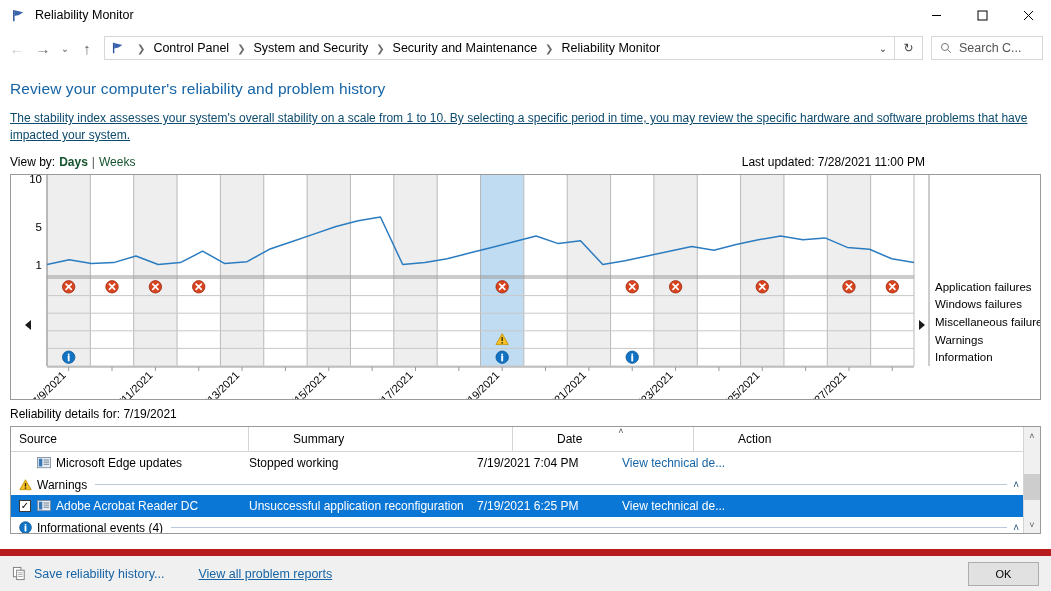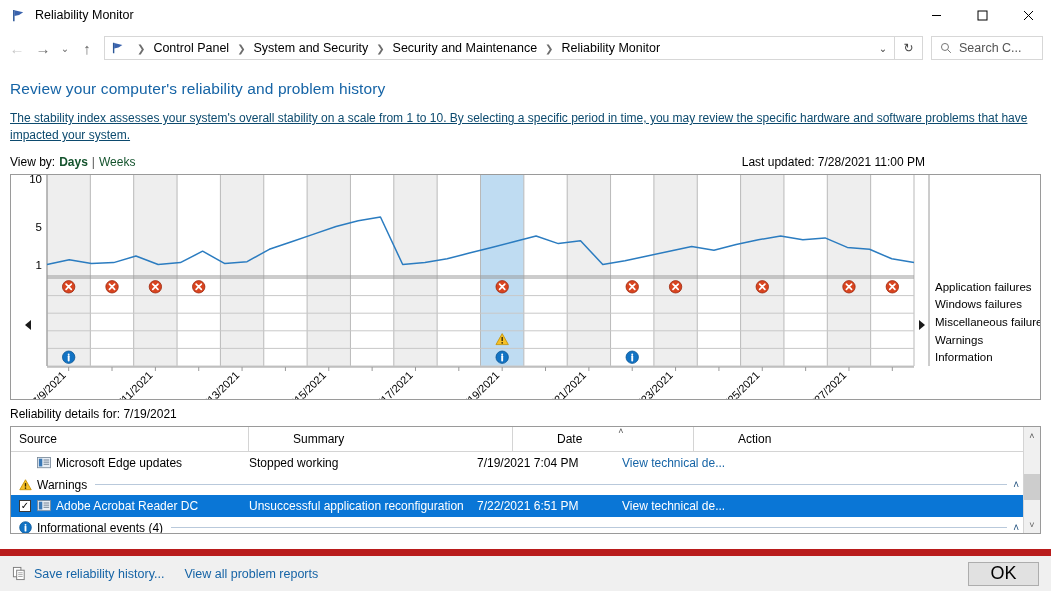--- a/index.html
+++ b/index.html
@@ -122,24 +122,24 @@
   #vspacer { flex:1; }
 
   
   #bottombar {
     position:absolute; left:0; bottom:0; width:1051px; height:42px;
     background:#f0f0f0; border-top:7px solid #b91c1c;
     display:flex; align-items:center; padding:0 12px;
   }
   #bottombar .blink { color:#1664a6; font-size:12.5px; }
   #save-icon { margin-right:7px; display:flex; }
-  #view-reports { margin-left:20px; }
+  #view-reports { margin-left:34px;text-decoration:underline; }
   #ok-button {
     margin-left:auto; width:71px; height:24px; background:#e1e1e1;
-    border:1px solid #adadad; font-family:inherit; font-size:18px; color:#000;
+    border:1px solid #adadad; font-family:inherit; font-size:11px; color:#000;
     display:flex; align-items:center; justify-content:center;
   }
 </style>
 </head>
 <body>
 
 <div id="titlebar">
   <span id="title-flag">
     <svg width="15" height="15" viewBox="0 0 16 16">
       <path d="M3 2 L3 14" stroke="#2b5797" stroke-width="1.6" fill="none"></path>
@@ -434,21 +434,21 @@
        <rect x="0.5" y="0.5" width="15" height="12" fill="#e8eef5" stroke="#7a8a9a" stroke-width="1"></rect>
        <rect x="2" y="2" width="4" height="9" fill="#3a78b5"></rect>
        <line x1="7.5" y1="3.5" x2="14" y2="3.5" stroke="#5d7285" stroke-width="1"></line>
        <line x1="7.5" y1="6" x2="14" y2="6" stroke="#5d7285" stroke-width="1"></line>
        <line x1="7.5" y1="8.5" x2="14" y2="8.5" stroke="#5d7285" stroke-width="1"></line>
      </svg>
               </span>
               <span>Adobe Acrobat Reader DC</span>
             </div>
             <div class="cell" style="width: 228px;">Unsuccessful application reconfiguration</div>
-            <div class="cell" style="width: 145px;">7/22/2021 6:51 PM</div>
+            <div class="cell" style="width: 145px;">7/19/2021 6:25 PM</div>
             <div class="cell link" style="flex: 1 1 0%;">View technical de...</div>
           </div>
           <div class="grouphdr">
             <span style="display:flex">
               <svg width="13" height="13" viewBox="0 0 14 14" style="margin-right:5px;flex:none">
        <circle cx="7" cy="7" r="6.3" fill="#1273c4" stroke="#0b5593" stroke-width="0.8"></circle>
        <circle cx="7" cy="4.1" r="1" fill="#fff"></circle>
        <line x1="7" y1="6" x2="7" y2="10.4" stroke="#fff" stroke-width="2" stroke-linecap="round"></line>
      </svg>
             </span>

